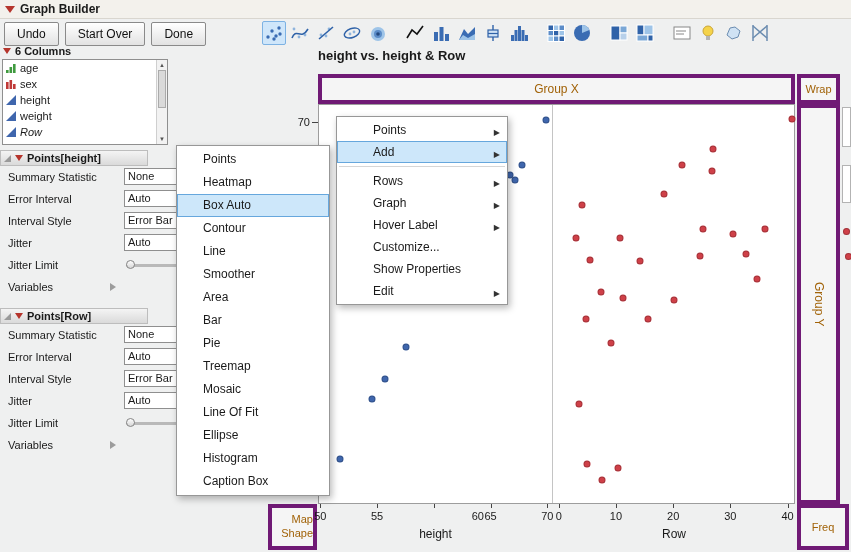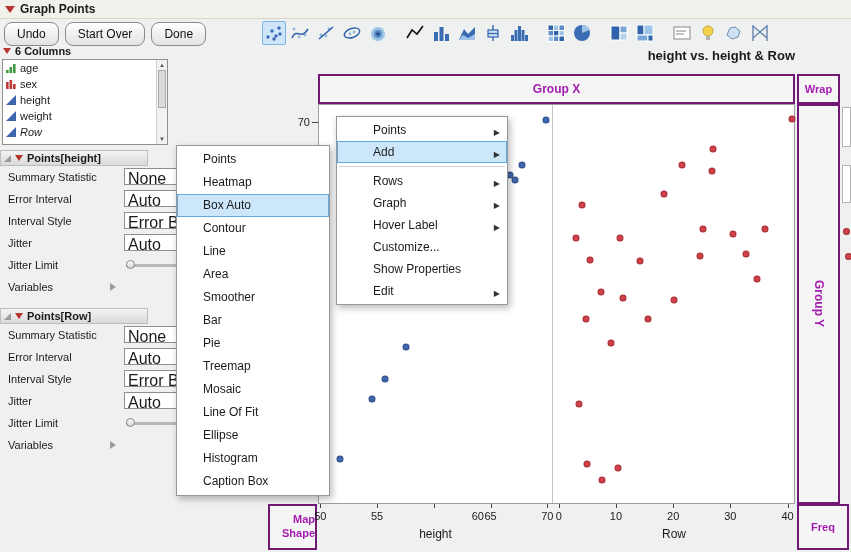--- a/index.html
+++ b/index.html
@@ -7,47 +7,47 @@
 .app{position:relative;width:851px;height:552px;background:#eff0f0;font-family:"Liberation Sans",sans-serif;color:#1a1a1a;overflow:hidden}
 
 .titlebar{position:absolute;left:0;top:0;width:851px;height:19px;background:#f3f1ec;border-bottom:1px solid #d9d6cf;display:flex;align-items:center;gap:5px;padding-left:5px}
 .titlebar .title{font-size:12px;font-weight:bold}
 .red-tri{width:0;height:0;border-left:5px solid transparent;border-right:5px solid transparent;border-top:7px solid #b5342c}
 .red-tri.sm{border-left-width:4px;border-right-width:4px;border-top-width:6px}
 .disc-open{width:0;height:0;border-left:7px solid transparent;border-bottom:7px solid #9a9a9a}
 .disc-right{width:0;height:0;border-top:4px solid transparent;border-bottom:4px solid transparent;border-left:6px solid #9c9c9c}
 
 .btns{position:absolute;left:4px;top:22px;display:flex;gap:6px}
-button.jmp{height:24px;padding:0 12px;font:12px "Liberation Sans",sans-serif;background:linear-gradient(#ffffff,#e2e2e2);border:1px solid #8a8a8a;border-radius:8px;color:#111}
+button.jmp{height:24px;padding:0 12px;font:12px "Liberation Sans",sans-serif;background:linear-gradient(#ffffff,#e2e2e2);border:1px solid #8a8a8a;border-radius:2px;color:#111}
 
 .tb{position:absolute;left:262px;top:20px;display:flex;align-items:center;gap:2px;height:25px}
 .tb .gap{width:9px}
 .tbi{width:24px;height:24px;display:flex;align-items:center;justify-content:center;border:1px solid transparent;border-radius:2px}
 .tbi.active{background:#cfe6fa;border-color:#7db2e3}
 
 .sidebar{position:absolute;left:0;top:45px;width:190px;height:507px}
 .cols-header{position:absolute;left:3px;top:0;display:flex;align-items:center;gap:4px;font-size:11px;font-weight:bold}
 .listbox{position:absolute;left:2px;top:14px;width:166px;height:86px;background:#fff;border:1px solid #8f8f8f}
 .col-row{display:flex;align-items:center;gap:4px;height:16px;padding-left:3px;font-size:11px;width:152px}
 .col-row.it .col-label{font-style:italic}
 .scroll{position:absolute;top:0;right:0;width:11px;height:100%;background:#f2f2f2;border-left:1px solid #cfcfcf;font-size:6px;color:#555;text-align:center}
 .scroll .up{position:absolute;top:2px;left:0;right:0}
 .scroll .dn{position:absolute;bottom:2px;left:0;right:0}
 .scroll .thumb{position:absolute;top:10px;left:1px;right:1px;height:38px;background:#dadada;border:1px solid #ababab}
 .prop-panel{position:absolute;left:0;width:148px}
 .panel-header{height:16px;background:linear-gradient(#f4f4f4,#dadada);border:1px solid #bdbdbd;display:flex;align-items:center;gap:4px;padding-left:3px;font-size:11px;font-weight:bold}
 .prop-row{position:relative;height:22px}
 .prop-label{position:absolute;left:8px;top:5px;font-size:11px;white-space:nowrap}
-.dd{position:absolute;left:124px;top:2px;width:64px;height:17px;background:#fff;border:1px solid #8f8f8f;font-size:16px;padding:1px 3px;overflow:hidden;white-space:nowrap}
+.dd{position:absolute;left:124px;top:2px;width:64px;height:17px;background:#fff;border:1px solid #8f8f8f;font-size:11px;padding:1px 3px;overflow:hidden;white-space:nowrap}
 .slider{position:absolute;left:126px;top:10px;width:60px;height:3px;background:#b9b9b9;border-radius:2px}
 .knob{position:absolute;left:0;top:-4px;width:9px;height:9px;background:linear-gradient(#fdfdfd,#d6d6d6);border:1px solid #858585;border-radius:50%}
 .var-disc{position:absolute;left:110px;top:7px}
 
-.chart-title{position:absolute;left:318px;top:48px;width:477px;text-align:right;font-size:13px;font-weight:bold}
-.zone{position:absolute;background:#f5f5f5;border:2px solid #701a75;color:#a21caf;font-weight:bold;display:flex;align-items:center;justify-content:center;font-size:12px}
+.chart-title{position:absolute;left:318px;top:48px;width:477px;text-align:left;font-size:13px;font-weight:bold}
+.zone{position:absolute;background:#f5f5f5;border:4px solid #701a75;color:#a16207;font-weight:normal;display:flex;align-items:center;justify-content:center;font-size:12px}
 .groupx{left:318px;top:74px;width:477px;height:30px}
 .wrapz{left:797px;top:74px;width:43px;height:30px;font-size:11px}
 .groupy{left:797px;top:104px;width:43px;height:400px;writing-mode:vertical-rl}
 .freqz{left:797px;top:504px;width:52px;height:46px;font-size:11px}
 .mapshape{left:268px;top:504px;width:49px;height:46px;font-size:11px;line-height:1.25;text-align:right}
 .plot{position:absolute;left:318px;top:104px;width:477px;height:400px;background:#fff;border:1px solid #9d9d9d}
 .plot-panel{position:absolute;top:0;height:398px}
 .pp0{left:0;width:234px;border-right:1px solid #c4c4c4}
 .pp1{left:235px;width:240px}
 .dot{position:absolute;width:7px;height:7px;border-radius:50%;transform:translate(-50%,-50%);box-shadow:inset 0 0 0 1px rgba(0,0,0,.22)}
@@ -78,21 +78,21 @@
 .mi .arrow{position:absolute;right:7px;top:6px;font-size:8px;color:#333}
 .msep{border-top:1px solid #d6d6d6;margin:3px 2px}
 </style>
 </head>
 <body>
 
 <div class="app">
 
   <div class="titlebar">
     <span class="red-tri"></span>
-    <span class="title">Graph Points</span>
+    <span class="title">Graph Builder</span>
   </div>
 
   <div class="btns">
     <button class="jmp">Undo</button>
     <button class="jmp">Start Over</button>
     <button class="jmp">Done</button>
   </div>
 
   <div class="tb">
     <span class="tbi active">
@@ -457,22 +457,22 @@
   <div class="edge-box eb2"></div>
   <div class="edge-dot ed1"></div>
   <div class="edge-dot ed2"></div>
 
   <div class="menu menu1">
     <div class="mi">Points</div>
     <div class="mi">Heatmap</div>
     <div class="mi selected">Box Auto</div>
     <div class="mi">Contour</div>
     <div class="mi">Line</div>
+    <div class="mi">Smoother</div>
     <div class="mi">Area</div>
-    <div class="mi">Smoother</div>
     <div class="mi">Bar</div>
     <div class="mi">Pie</div>
     <div class="mi">Treemap</div>
     <div class="mi">Mosaic</div>
     <div class="mi">Line Of Fit</div>
     <div class="mi">Ellipse</div>
     <div class="mi">Histogram</div>
     <div class="mi">Caption Box</div>
   </div>
 

